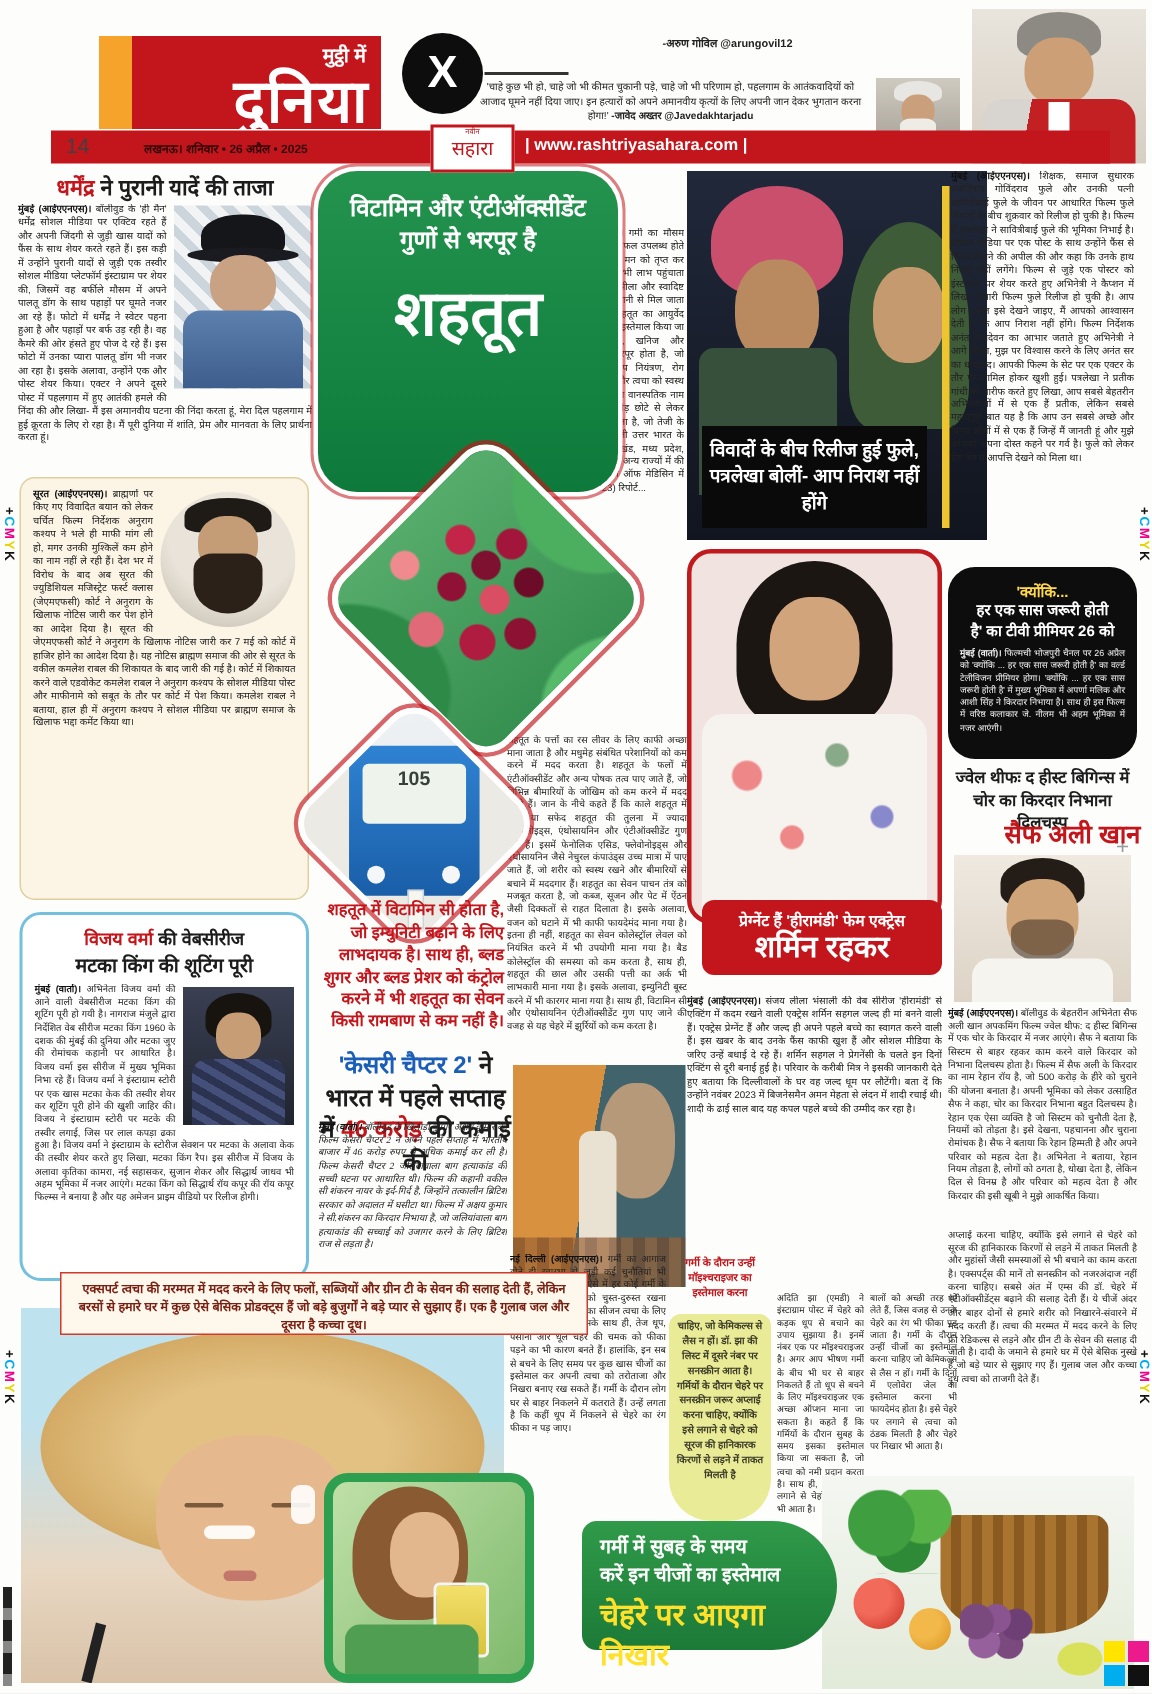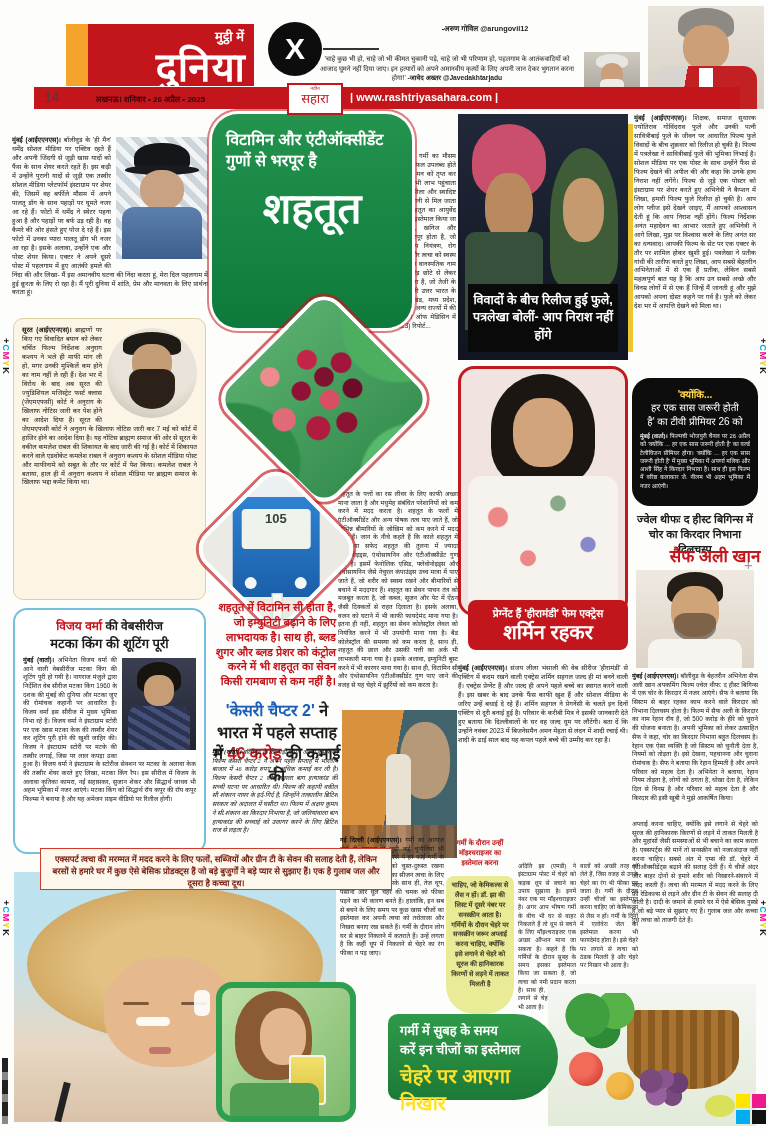--- a/index.html
+++ b/index.html
@@ -56,21 +56,21 @@
   .vj-box{left:13px;top:608px;width:193px;height:246px;background:#fff;border:2px solid #74c0dd;border-radius:14px;padding:7px 8px;box-sizing:border-box;}
   .vj-h1{text-align:center;font-size:12px;font-weight:bold;}
   .vj-h2{text-align:center;font-size:13px;font-weight:bold;margin-bottom:4px;}
   .vijay{float:right;width:74px;height:92px;margin:2px 0 3px 5px;position:relative;background:linear-gradient(#3a3f52,#20242f);}
   .vijay .hair{position:absolute;left:20%;top:4%;width:60%;height:34%;background:#17130f;border-radius:50% 50% 30% 30%;}
   .vijay .face{position:absolute;left:30%;top:18%;width:40%;height:34%;background:#c79d76;border-radius:45%;}
   .vijay .shirt{position:absolute;left:8%;top:52%;width:84%;height:48%;background:repeating-linear-gradient(30deg,#2c3350 0 5px,#44507a 5px 10px);border-radius:10px 10px 0 0;}
   
   .greenbox{left:212px;top:114px;width:200px;height:214px;background:linear-gradient(#23934e,#0d7a3b);border-radius:26px;
             box-shadow:0 0 0 3px #fff,0 0 0 5px rgba(195,22,28,.55);z-index:1;}
-  .gk{margin:16px auto 0;width:172px;color:#fff;font-weight:bold;font-size:16px;line-height:1.3;}
+  .gk{margin:16px auto 0;width:172px;text-align:center;color:#fff;font-weight:bold;font-size:16px;line-height:1.3;}
   .gt{text-align:center;color:#fff;font-weight:bold;font-size:42px;margin-top:6px;}
   .diamond{transform:rotate(45deg);border-radius:22px;overflow:hidden;border:4px solid #fff;
            box-shadow:0 0 0 3px rgba(195,22,28,.65);z-index:2;}
   .mulbD{left:245px;top:320px;width:150px;height:150px;}
   .mulb-art{position:absolute;inset:-45%;transform:rotate(-45deg);background:
     radial-gradient(circle at 50% 42%,#7e1030 0 4.2%,transparent 4.8%),
     radial-gradient(circle at 56% 37%,#a3163c 0 4%,transparent 4.6%),
     radial-gradient(circle at 44% 36%,#c22548 0 3.8%,transparent 4.4%),
     radial-gradient(circle at 52% 50%,#d94e63 0 4.5%,transparent 5.1%),
     radial-gradient(circle at 42% 47%,#8f1236 0 4%,transparent 4.6%),
@@ -96,21 +96,21 @@
   .mcol2{left:338px;top:490px;width:120px;height:210px;}
   .pullq{left:214px;top:600px;width:122px;color:#c3161c;font-weight:bold;font-size:11px;line-height:1.35;text-align:right;z-index:4;}
   
   .kes-h{left:212px;top:700px;width:130px;text-align:center;font-weight:bold;font-size:16px;line-height:1.35;}
   .kes-body{left:212px;top:748px;width:126px;height:110px;font-style:italic;font-family:"Liberation Serif","DejaVu Serif",serif;}
   .kesari{left:342px;top:710px;width:115px;height:148px;background:linear-gradient(100deg,#d8913f 0 44%,#41636c 44% 100%);}
   .kesari .bigface{position:absolute;right:6%;top:8%;width:44%;height:52%;background:#caa27b;border-radius:45%;opacity:.85;}
   .kesari .fig{position:absolute;left:38%;top:30%;width:22%;height:64%;background:#e9e2d2;border-radius:8px 8px 0 0;}
   .kesari .crowd{position:absolute;left:0;bottom:0;width:100%;height:22%;background:repeating-linear-gradient(90deg,#7a4a2a 0 8px,#9c6436 8px 16px);opacity:.7;}
   
-  .phule{left:458px;top:114px;width:170px;height:246px;background:linear-gradient(#20283a,#11151f);}
+  .phule{left:458px;top:114px;width:170px;height:246px;background:linear-gradient(#20283a,#11151f);padding-left:30px;}
   .phule .m-tur{position:absolute;left:8%;top:4%;width:44%;height:30%;background:#c94f6d;border-radius:50% 50% 40% 40%;}
   .phule .m-face{position:absolute;left:16%;top:24%;width:28%;height:28%;background:#b98a60;border-radius:45%;}
   .phule .m-kur{position:absolute;left:4%;top:48%;width:46%;height:40%;background:#37503c;border-radius:10px 10px 0 0;}
   .phule .w-sha{position:absolute;right:6%;top:14%;width:40%;height:56%;background:#3d5c37;border-radius:50% 50% 20% 20%;}
   .phule .w-face{position:absolute;right:14%;top:26%;width:24%;height:26%;background:#c59a6e;border-radius:45%;}
   .phu-cap{position:absolute;left:10px;bottom:8px;width:142px;background:#0a0a0a;color:#fff;font-weight:bold;
            font-size:12.5px;line-height:1.4;text-align:center;padding:8px 4px;}
   .ystrip{left:628px;top:124px;width:5px;height:228px;background:#edc531;}
   .shar-f{left:458px;top:366px;width:170px;height:250px;border:3px solid #c0191e;border-radius:16px;overflow:hidden;background:#f1e4e0;box-sizing:border-box;}
   .shar-f .hair{position:absolute;left:18%;top:2%;width:64%;height:46%;background:#1c1612;border-radius:50% 50% 35% 35%;}
@@ -119,21 +119,21 @@
       radial-gradient(circle at 20% 30%,#e88 0 6%,transparent 7%),radial-gradient(circle at 60% 20%,#8a8 0 5%,transparent 6%),
       radial-gradient(circle at 40% 60%,#e88 0 6%,transparent 7%),radial-gradient(circle at 80% 50%,#88c 0 5%,transparent 6%),#f6f2ee;}
   .shar-h{left:468px;top:600px;width:152px;background:#c3161c;border-radius:8px;color:#fff;text-align:center;padding:6px 4px;z-index:5;}
   .shar-h .k{font-size:10.5px;font-weight:bold;}
   .shar-h .n{font-size:20px;font-weight:bold;line-height:1.2;}
   .shar-body{left:458px;top:664px;width:170px;height:192px;}
   
   .phu-body{left:634px;top:114px;width:122px;height:260px;}
   .kyun{left:632px;top:378px;width:126px;height:128px;background:#0d0d0d;border-radius:18px;color:#fff;text-align:center;padding:9px 8px;box-sizing:border-box;}
   .kyun .h1{color:#ffd84d;font-weight:bold;font-size:10px;}
-  .kyun .h2{font-weight:normal;font-size:10px;line-height:1.35;}
+  .kyun .h2{font-weight:bold;font-size:10px;line-height:1.35;}
   .kyun .bd{font-size:5.9px;text-align:justify;line-height:1.4;color:#eee;margin-top:4px;}
   .saif-k{left:632px;top:512px;width:126px;text-align:center;font-weight:bold;font-size:11px;line-height:1.35;}
   .saif-n{left:652px;top:544px;width:126px;text-align:center;font-weight:bold;font-size:17px;color:#c3161c;}
   .saif{left:636px;top:570px;width:118px;height:98px;background:linear-gradient(#efe9e0,#ddd3c6);}
   .saif .hair{position:absolute;left:26%;top:2%;width:48%;height:34%;background:#241d17;border-radius:50% 50% 30% 30%;}
   .saif .face{position:absolute;left:30%;top:16%;width:40%;height:52%;background:#cfa478;border-radius:45%;}
   .saif .beard{position:absolute;left:32%;top:44%;width:36%;height:28%;background:rgba(60,45,35,.55);border-radius:30% 30% 50% 50%;}
   .saif .kurta{position:absolute;left:10%;top:70%;width:80%;height:30%;background:#f6f4ef;border-radius:12px 12px 0 0;}
   .saif-body{left:632px;top:672px;width:126px;height:140px;}
   .sk6{left:632px;top:820px;width:126px;height:162px;}
@@ -231,20 +231,23 @@
 
   <div class="abs pagebar"></div>
   <div class="abs pnum">14</div>
   <div class="abs pdate">लखनऊ। शनिवार • 26 अप्रैल • 2025</div>
   <div class="abs brandbox">
     <span class="brandtop">नवीन</span>
     <span class="brandtxt">सहारा</span>
   </div>
   <div class="abs site">|  www.rashtriyasahara.com  |</div>
 
+  <div class="abs dh-h">
+    <span class="red">धर्मेंद्र</span><span> ने पुरानी यादें की ताजा</span>
+  </div>
   <div class="abs jt s65 dh-body">
     <div class="dharm ph">
       <div class="hat"></div>
       <div class="brim"></div>
       <div class="face"></div>
       <div class="shirt"></div>
     </div>
     <b class="dl">मुंबई (आईएएनएस)।</b><span> बॉलीवुड के 'ही मैन' धर्मेंद्र सोशल मीडिया पर एक्टिव रहते हैं और अपनी जिंदगी से जुड़ी खास यादों को फैंस के साथ शेयर करते रहते हैं। इस कड़ी में उन्होंने पुरानी यादों से जुड़ी एक तस्वीर सोशल मीडिया प्लेटफॉर्म इंस्टाग्राम पर शेयर की, जिसमें वह बर्फीले मौसम में अपने पालतू डॉग के साथ पहाड़ों पर घूमते नजर आ रहे हैं। फोटो में धर्मेंद्र ने स्वेटर पहना हुआ है और पहाड़ों पर बर्फ उड़ रही है। वह कैमरे की ओर हंसते हुए पोज दे रहे हैं। इस फोटो में उनका प्यारा पालतू डॉग भी नजर आ रहा है। इसके अलावा, उन्होंने एक और पोस्ट शेयर किया। एक्टर ने अपने दूसरे पोस्ट में पहलगाम में हुए आतंकी हमले की निंदा की और लिखा- मैं इस अमानवीय घटना की निंदा करता हूं, मेरा दिल पहलगाम में हुई क्रूरता के लिए रो रहा है। मैं पूरी दुनिया में शांति, प्रेम और मानवता के लिए प्रार्थना करता हूं।</span>
   </div>
 

